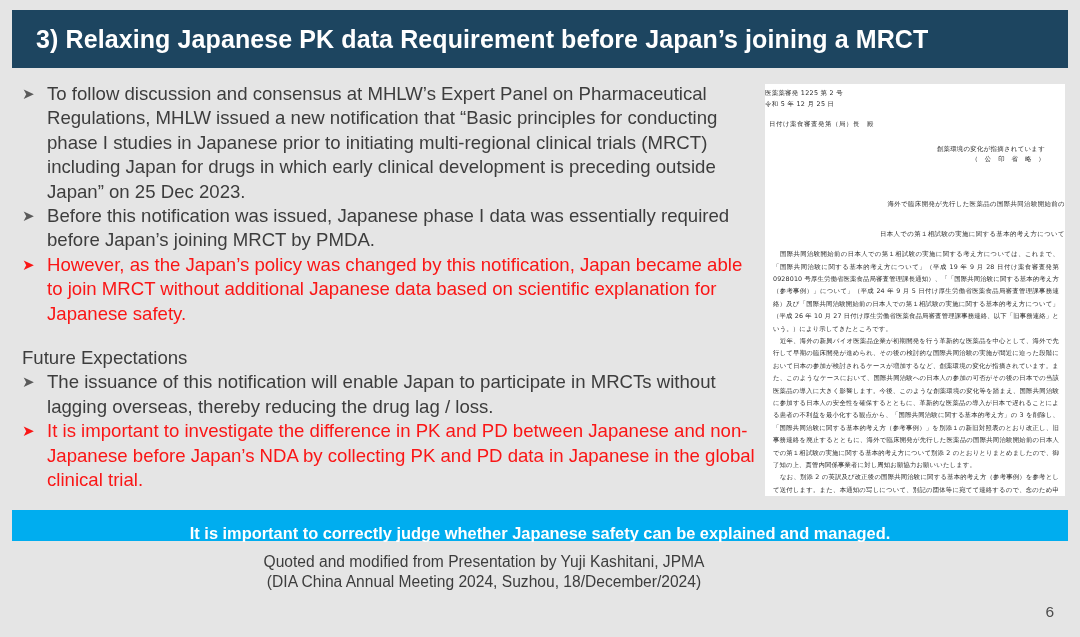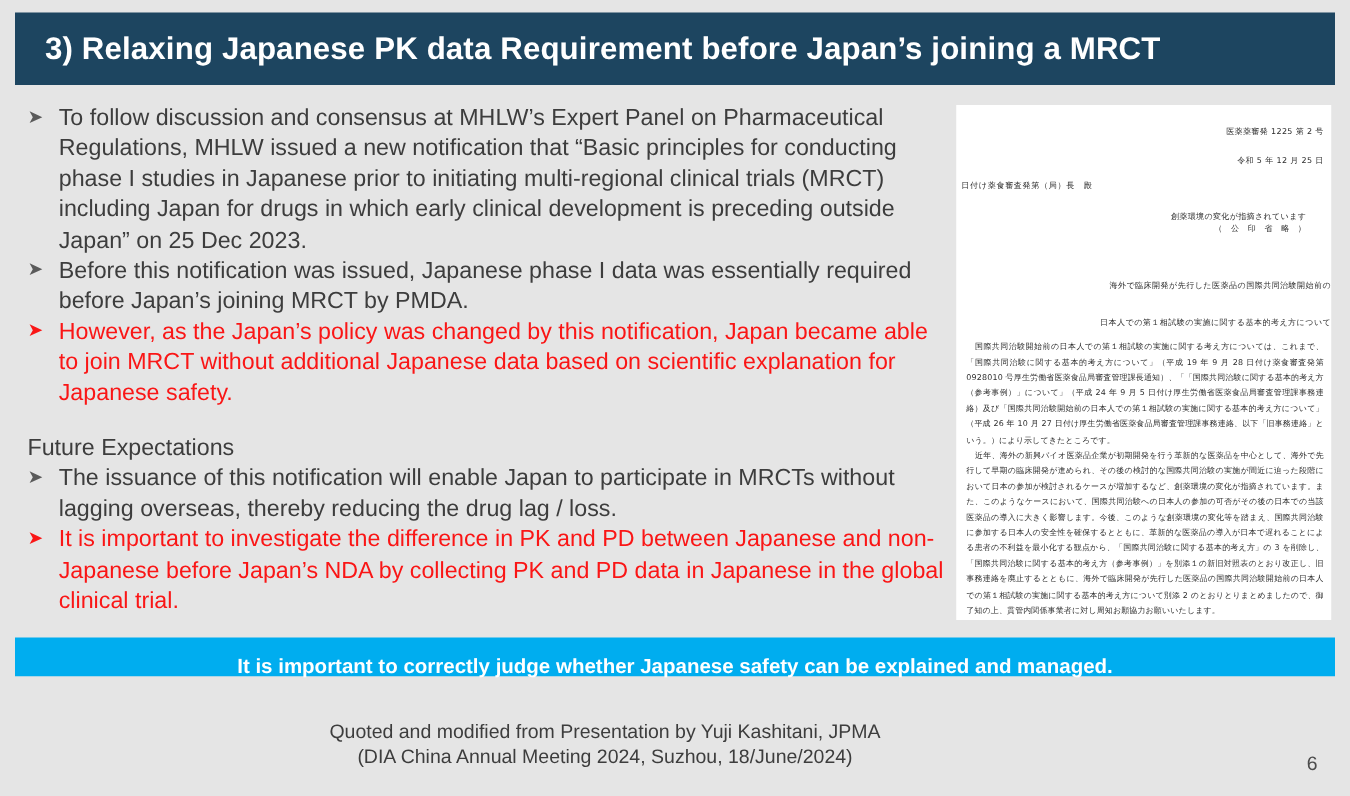--- a/index.html
+++ b/index.html
@@ -97,26 +97,25 @@
     left: 765px;
     top: 12px;
     width: 300px;
     height: 412px;
     background: #ffffff;
     overflow: hidden;
     font-family: "DejaVu Sans", sans-serif;
     color: #2c2c2c;
   }
   .jp-right {
-    text-align: right;
+    text-align: left;
     font-size: 6.4px;
     line-height: 10.5px;
     letter-spacing: 0.3px;
     padding-right: 6px;
-    margin-top: 12px;
   }
   .jp-left {
     text-align: left;
     font-size: 6.4px;
     line-height: 10.5px;
     letter-spacing: 0.6px;
     padding-left: 4px;
   }
   .jp-center {
     text-align: right;
@@ -169,21 +168,20 @@
   
   #source-block {
     position: absolute;
     left: 0;
     top: 552px;
     width: 968px;
     text-align: center;
     color: #3d3d3d;
     font-size: 15.6px;
     line-height: 20px;
-    margin-top: 24px;
   }
 
   
   #page-number {
     position: absolute;
     right: 26px;
     bottom: 16px;
     font-size: 15.5px;
     color: #4d4d4d;
   }
@@ -251,18 +249,18 @@
     </div>
 
   </div>
 
   <div id="callout-bar">
     <div id="callout-text">It is important to correctly judge whether Japanese safety can be explained and managed.</div>
   </div>
 
   <div id="source-block">
     <div>Quoted and modified from Presentation by Yuji Kashitani, JPMA</div>
-    <div>(DIA China Annual Meeting 2024, Suzhou, 18/June/2024)</div>
+    <div>(DIA China Annual Meeting 2024, Suzhou, 18/December/2024)</div>
   </div>
 
   <div id="page-number">6</div>
 
 </div>
 
 </body></html>

